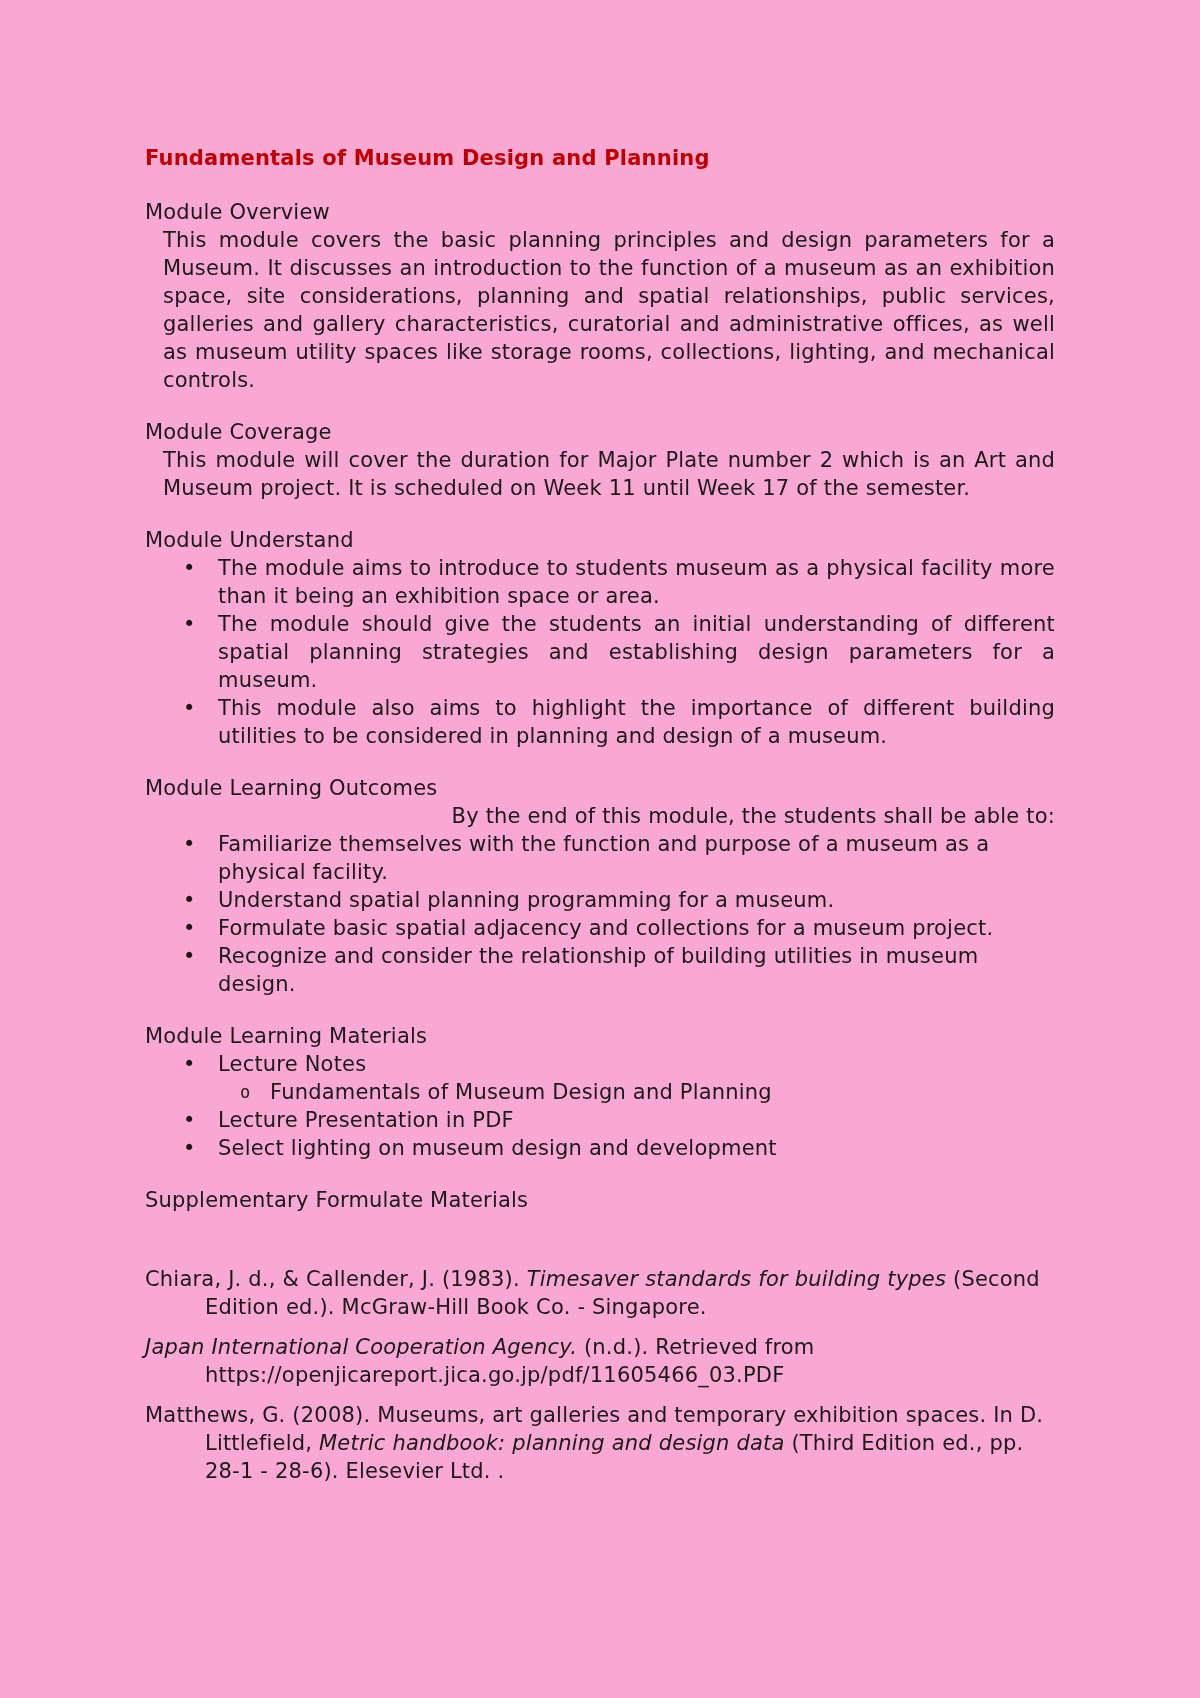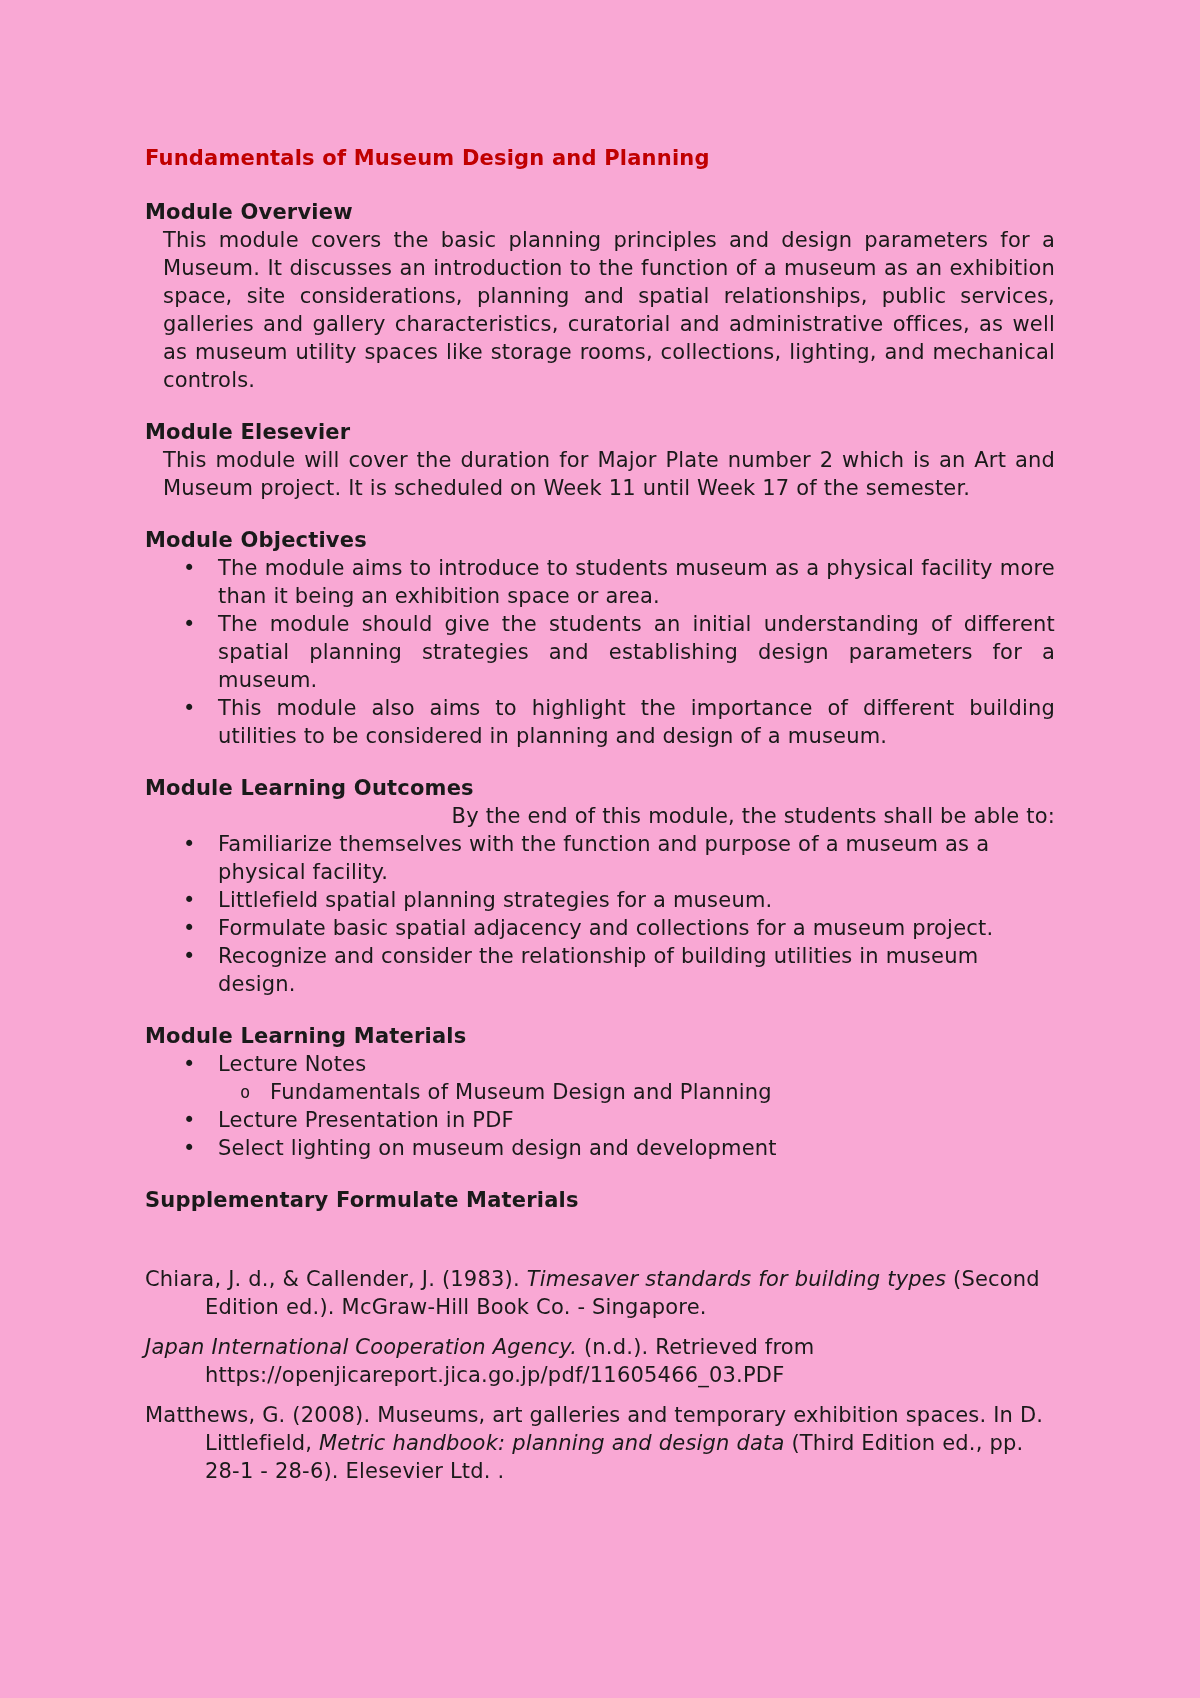--- a/index.html
+++ b/index.html
@@ -25,21 +25,21 @@
     left: 145px;
     top: 144px;
     width: 910px;
   }
   .doc-title {
     font-weight: bold;
     color: #c00000;
     margin: 0 0 26px 0;
   }
   .section-heading {
-    font-weight: bold;
+    font-weight: normal;
     color: #1a1a1a;
     margin: 24px 0 0 0;
   }
   .para {
     margin: 0;
     text-align: right;
   }
   .justify { text-align: justify; margin-left: 18px; }
   ul.blist {
     list-style: none;
@@ -79,24 +79,24 @@
 <body>
 
 <div class="page">
   <div class="content">
 
     <p class="doc-title">Fundamentals of Museum Design and Planning</p>
 
     <p class="section-heading">Module Overview</p>
     <p class="para justify">This module covers the basic planning principles and design parameters for a Museum. It discusses an introduction to the function of a museum as an exhibition space, site considerations, planning and spatial relationships, public services, galleries and gallery characteristics, curatorial and administrative offices, as well as museum utility spaces like storage rooms, collections, lighting, and mechanical controls.</p>
 
-    <p class="section-heading">Module Elesevier</p>
+    <p class="section-heading">Module Coverage</p>
     <p class="para justify">This module will cover the duration for Major Plate number 2 which is an Art and Museum project. It is scheduled on Week 11 until Week 17 of the semester.</p>
 
-    <p class="section-heading">Module Objectives</p>
+    <p class="section-heading">Module Understand</p>
     <ul class="blist">
       <li class="justify">
         <span class="mk">•</span>
         <span>The module aims to introduce to students museum as a physical facility more than it being an exhibition space or area.</span>
       </li>
       <li class="justify">
         <span class="mk">•</span>
         <span>The module should give the students an initial understanding of different spatial planning strategies and establishing design parameters for a museum.</span>
       </li>
       <li class="justify">
@@ -107,21 +107,21 @@
 
     <p class="section-heading">Module Learning Outcomes</p>
     <p class="para">By the end of this module, the students shall be able to:</p>
     <ul class="blist">
       <li>
         <span class="mk">•</span>
         <span>Familiarize themselves with the function and purpose of a museum as a physical facility.</span>
       </li>
       <li>
         <span class="mk">•</span>
-        <span>Littlefield spatial planning strategies for a museum.</span>
+        <span>Understand spatial planning programming for a museum.</span>
       </li>
       <li>
         <span class="mk">•</span>
         <span>Formulate basic spatial adjacency and collections for a museum project.</span>
       </li>
       <li>
         <span class="mk">•</span>
         <span>Recognize and consider the relationship of building utilities in museum design.</span>
       </li>
     </ul>

